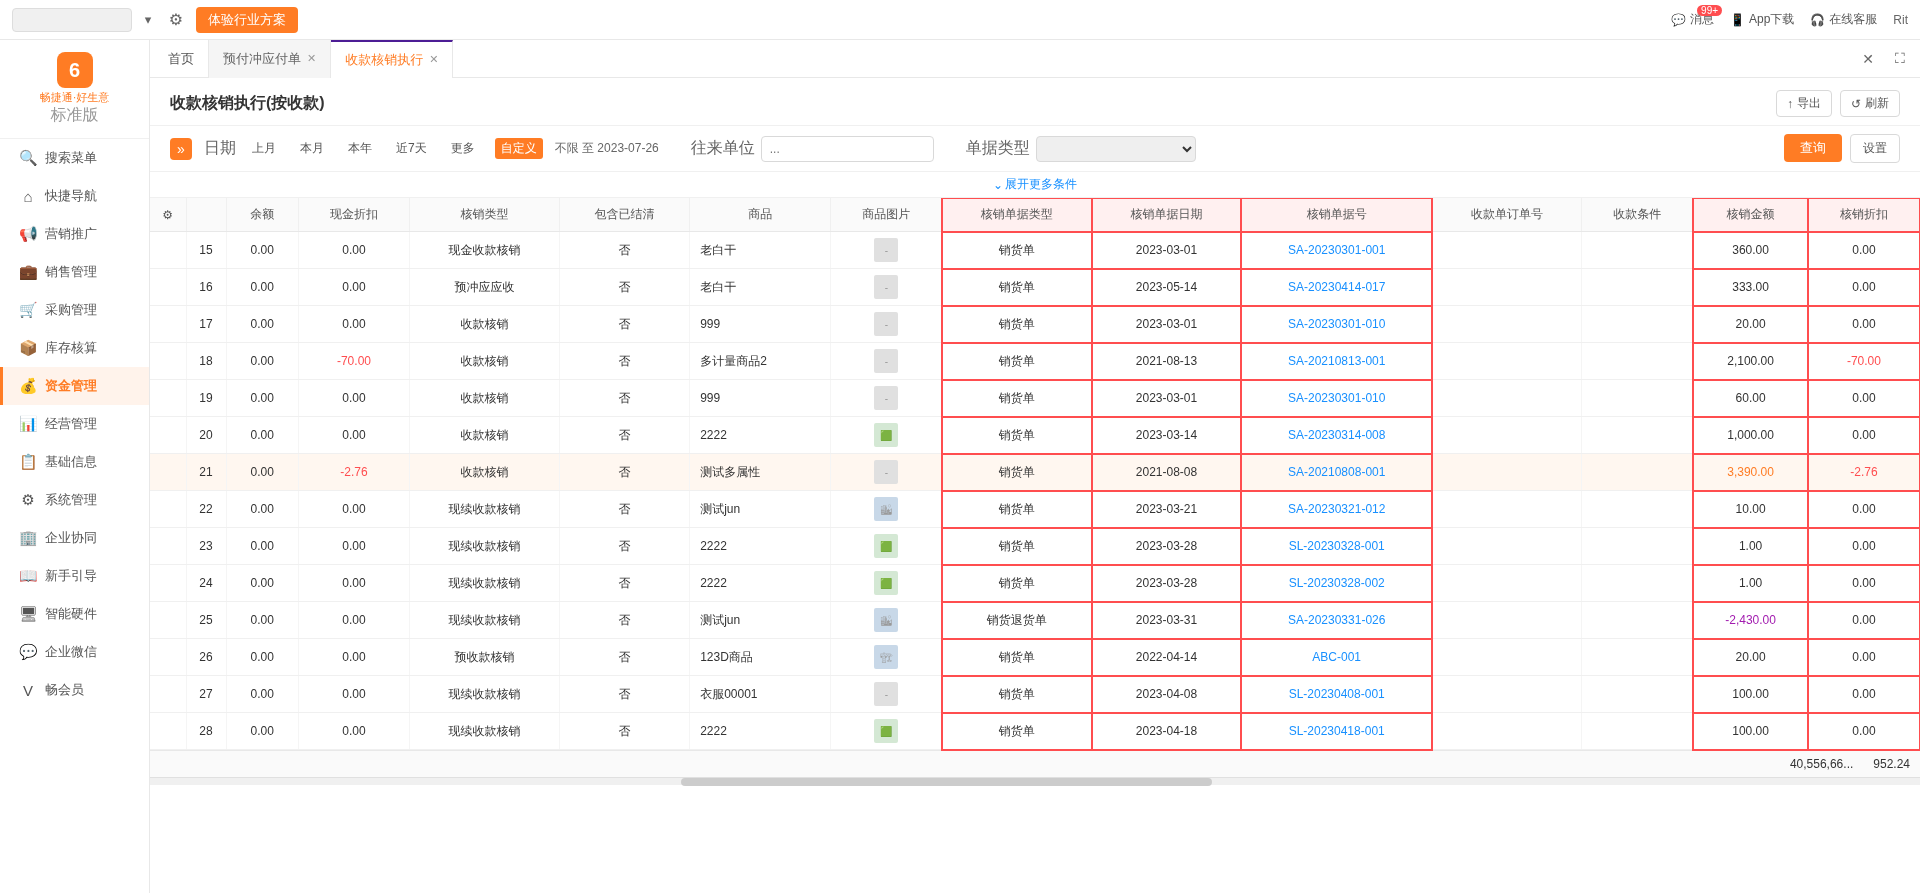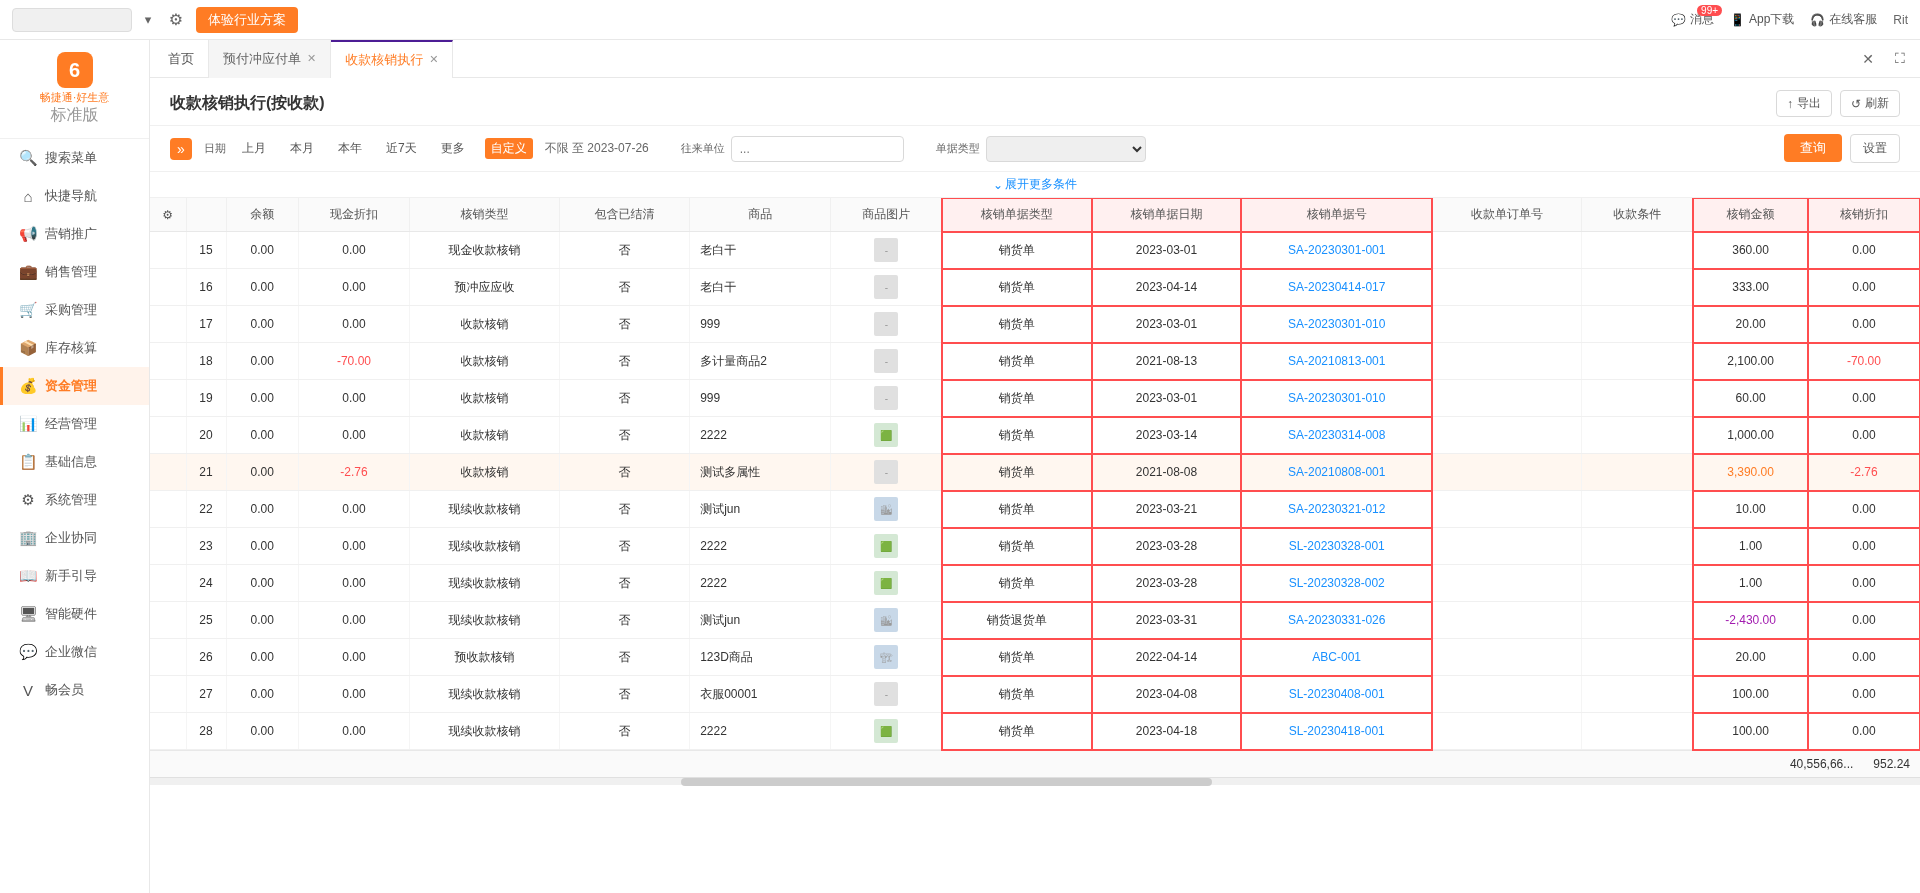--- a/index.html
+++ b/index.html
@@ -92,21 +92,21 @@
     
     .page-body { flex: 1; overflow: hidden; display: flex; flex-direction: column; padding: 0; }
     .page-header { background: #fff; padding: 12px 20px 8px; display: flex; align-items: center; justify-content: space-between; border-bottom: 1px solid #f0f0f0; }
     .page-title { font-size: 16px; font-weight: bold; color: #333; }
     .page-header-actions { display: flex; gap: 8px; }
     .btn-outline { border: 1px solid #d9d9d9; background: #fff; border-radius: 4px; padding: 4px 10px; cursor: pointer; font-size: 12px; color: #555; display: flex; align-items: center; gap: 4px; }
 
     
     .filter-bar { background: #fff; padding: 8px 20px; display: flex; align-items: center; gap: 12px; border-bottom: 1px solid #f0f0f0; flex-wrap: wrap; }
     .filter-expand-btn { background: #ff7c24; color: #fff; border: none; border-radius: 4px; width: 22px; height: 22px; display: flex; align-items: center; justify-content: center; cursor: pointer; font-size: 14px; }
-    .filter-label { font-size: 11px; color: #666; }
+    .filter-label { font-size: 16px; color: #666; }
     .filter-date-options { display: flex; gap: 16px; align-items: center; }
     .filter-date-btn { font-size: 12px; color: #555; cursor: pointer; padding: 2px 4px; border-radius: 3px; }
     .filter-date-custom { background: #ff7c24; color: #fff; border-radius: 3px; padding: 2px 6px; font-size: 12px; cursor: pointer; }
     .filter-date-range { font-size: 12px; color: #666; }
     .filter-input-group { display: flex; align-items: center; gap: 6px; }
     .filter-input { border: 1px solid #d9d9d9; border-radius: 4px; padding: 3px 8px; font-size: 12px; color: #333; min-width: 160px; height: 26px; }
     .filter-select { border: 1px solid #d9d9d9; border-radius: 4px; padding: 3px 8px; font-size: 12px; color: #333; min-width: 160px; height: 26px; }
     .filter-more-btn { font-size: 12px; color: #1890ff; cursor: pointer; display: flex; align-items: center; gap: 2px; margin: 0 auto; }
     .btn-query { background: #ff7c24; color: #fff; border: none; border-radius: 4px; padding: 5px 16px; cursor: pointer; font-size: 13px; }
     .btn-setting { background: #fff; color: #555; border: 1px solid #d9d9d9; border-radius: 4px; padding: 5px 12px; cursor: pointer; font-size: 12px; }
@@ -372,21 +372,21 @@
               <tr>
       <td style="width:36px;"></td>
       <td>16</td>
       <td>0.00</td>
       <td style="">0.00</td>
       <td>预冲应应收</td>
       <td>否</td>
       <td style="text-align:left;">老白干</td>
       <td><span class="img-placeholder">-</span></td>
       <td style="outline:2px solid #ff4d4f;outline-offset:-1px;">销货单</td>
-      <td style="outline:2px solid #ff4d4f;outline-offset:-1px;">2023-04-14</td>
+      <td style="outline:2px solid #ff4d4f;outline-offset:-1px;">2023-05-14</td>
       <td style="outline:2px solid #ff4d4f;outline-offset:-1px;"><a class="link-text">SA-20230414-017</a></td>
       <td></td>
       <td></td>
       <td style="outline:2px solid #ff4d4f;outline-offset:-1px;">333.00</td>
       <td style="outline:2px solid #ff4d4f;outline-offset:-1px;">0.00</td>
     </tr>
               <tr>
       <td style="width:36px;"></td>
       <td>17</td>
       <td>0.00</td>

